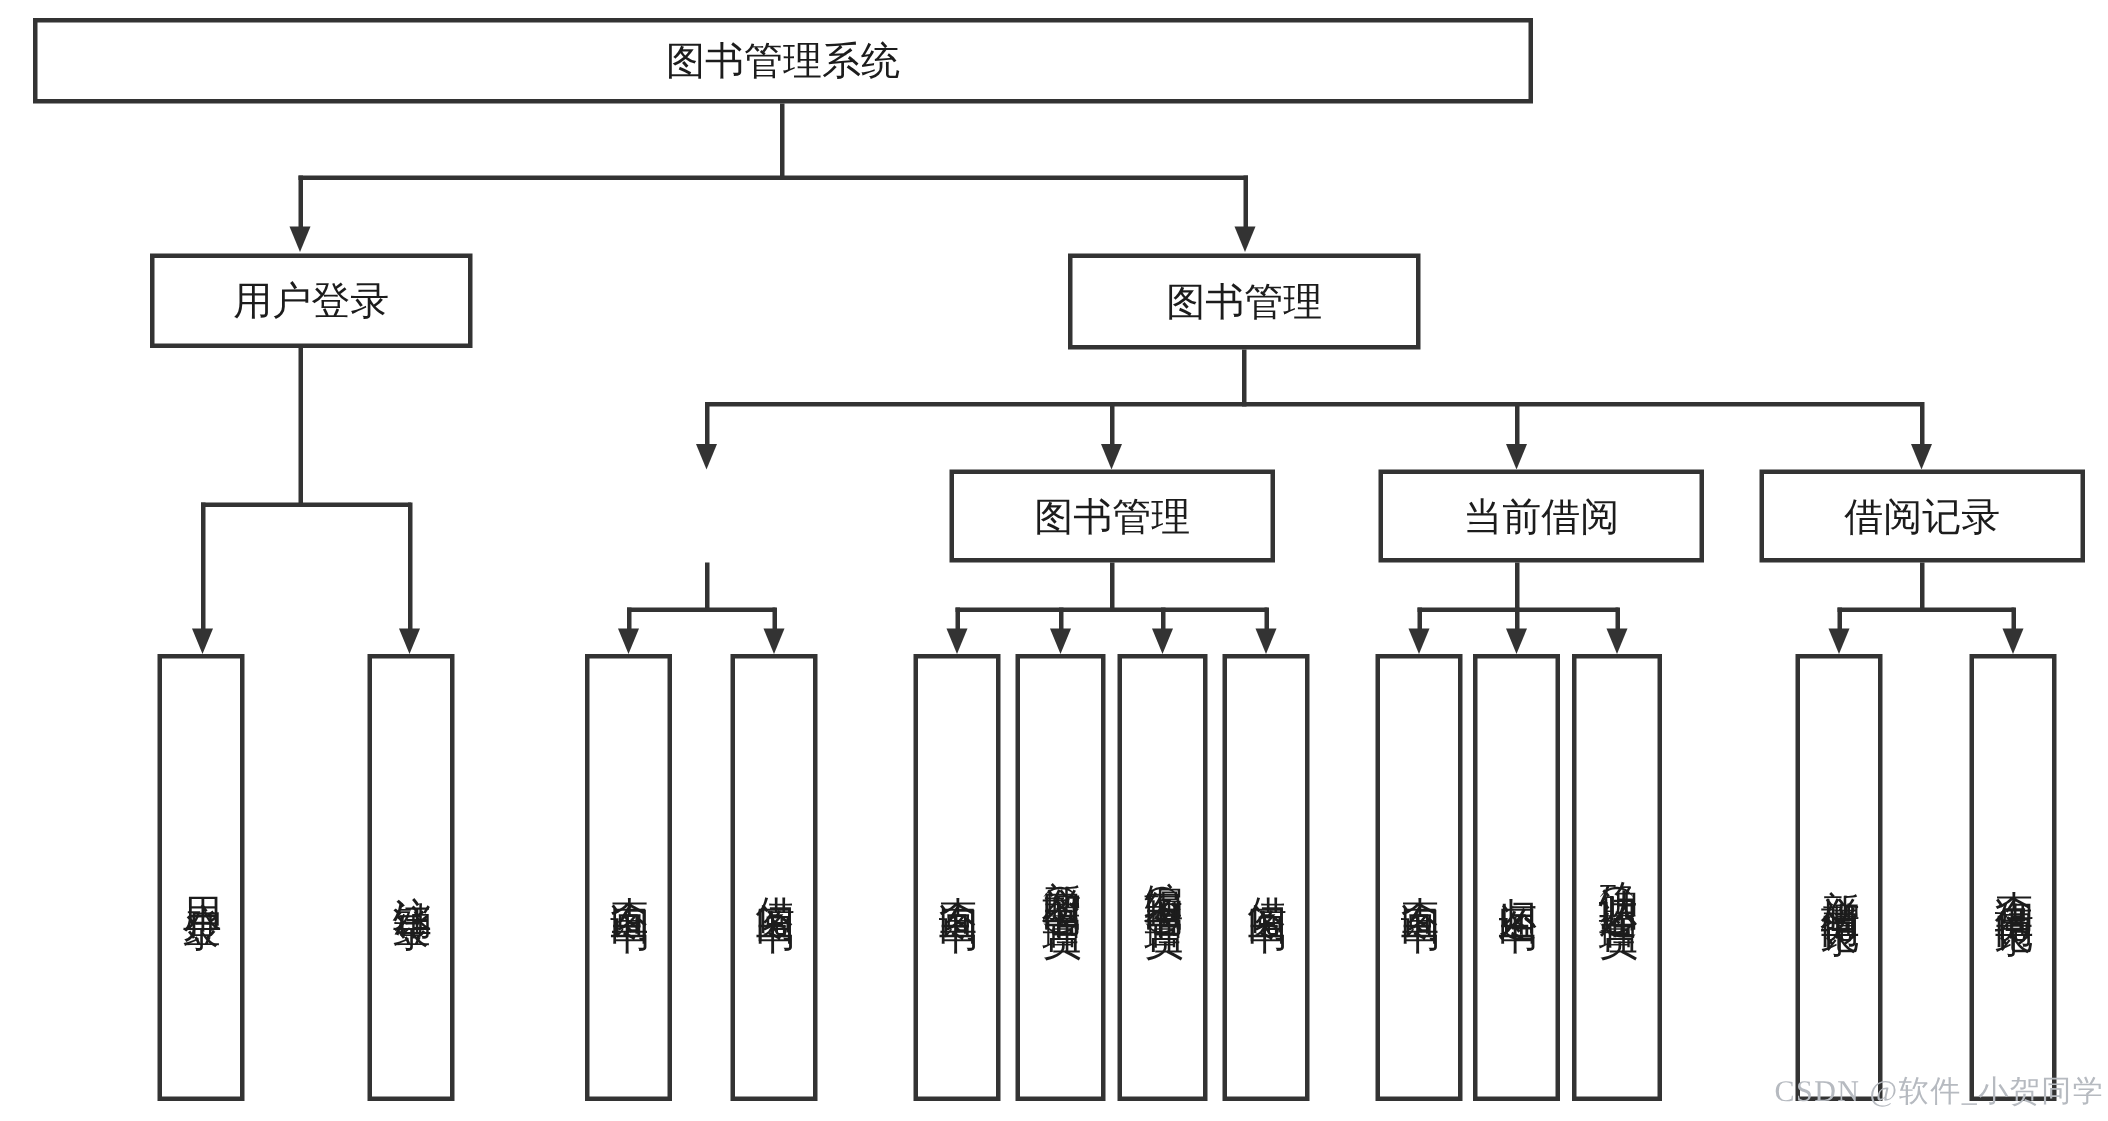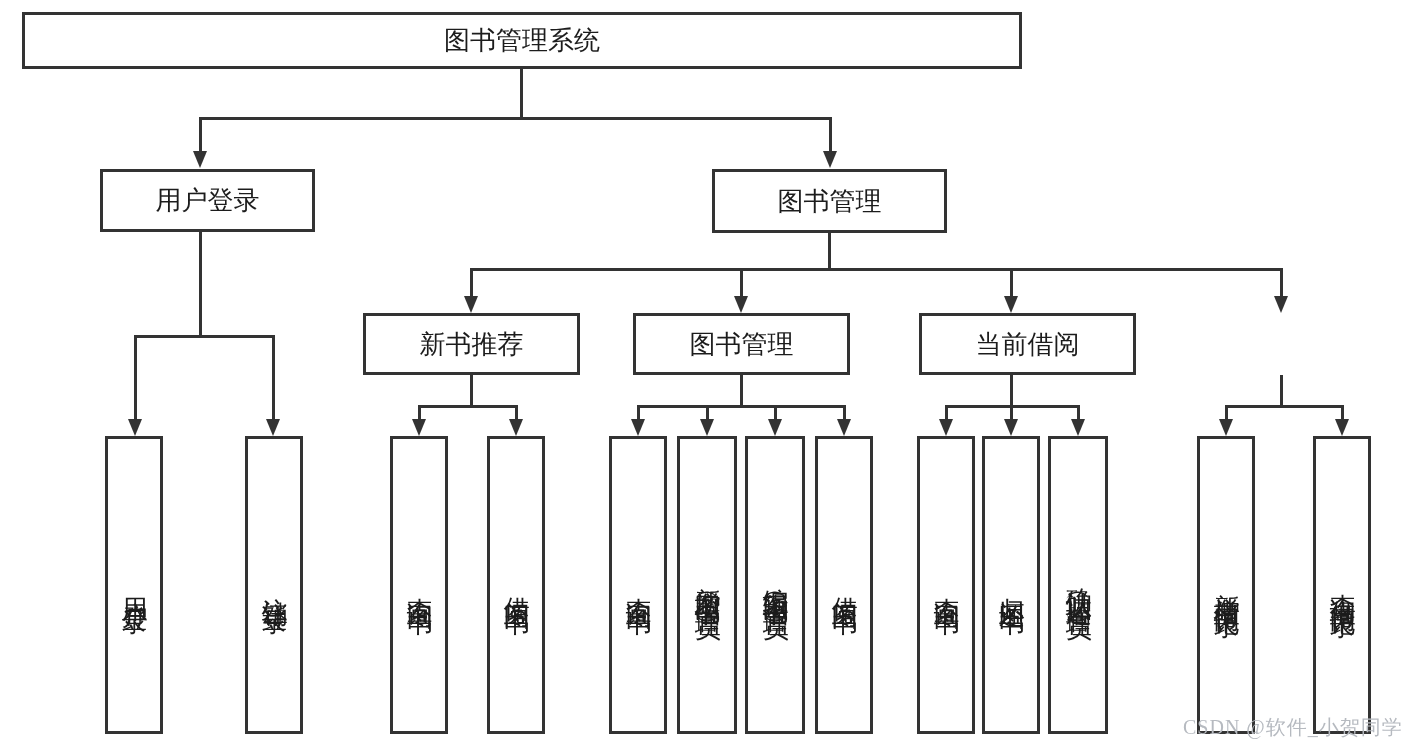--- a/index.html
+++ b/index.html
@@ -59,28 +59,28 @@
   <div class="hl" style="left:470px;top:268px;width:812px;"></div>
   <div class="vl" style="left:470px;top:268px;height:30px;"></div>
   <div class="ar" style="left:464px;top:296px;"></div>
   <div class="vl" style="left:740px;top:268px;height:30px;"></div>
   <div class="ar" style="left:734px;top:296px;"></div>
   <div class="vl" style="left:1010px;top:268px;height:30px;"></div>
   <div class="ar" style="left:1004px;top:296px;"></div>
   <div class="vl" style="left:1280px;top:268px;height:30px;"></div>
   <div class="ar" style="left:1274px;top:296px;"></div>
 
-  <div class="box hbox" style="left:363px;top:313px;width:217px;height:62px;">
-    <span class="label">新书推荐</span>
-  </div>
   <div class="box hbox" style="left:633px;top:313px;width:217px;height:62px;">
     <span class="label">图书管理</span>
   </div>
   <div class="box hbox" style="left:903px;top:313px;width:217px;height:62px;margin-left:16px;">
     <span class="label">当前借阅</span>
+  </div>
+  <div class="box hbox" style="left:1173px;top:313px;width:217px;height:62px;">
+    <span class="label">借阅记录</span>
   </div>
 
   <div class="vl" style="left:199px;top:232px;height:106px;"></div>
   <div class="hl" style="left:134px;top:335px;width:140px;"></div>
   <div class="vl" style="left:134px;top:335px;height:86px;"></div>
   <div class="ar" style="left:128px;top:419px;"></div>
   <div class="vl" style="left:272px;top:335px;height:86px;"></div>
   <div class="ar" style="left:266px;top:419px;"></div>
 
   <div class="vl" style="left:470px;top:375px;height:33px;"></div>

